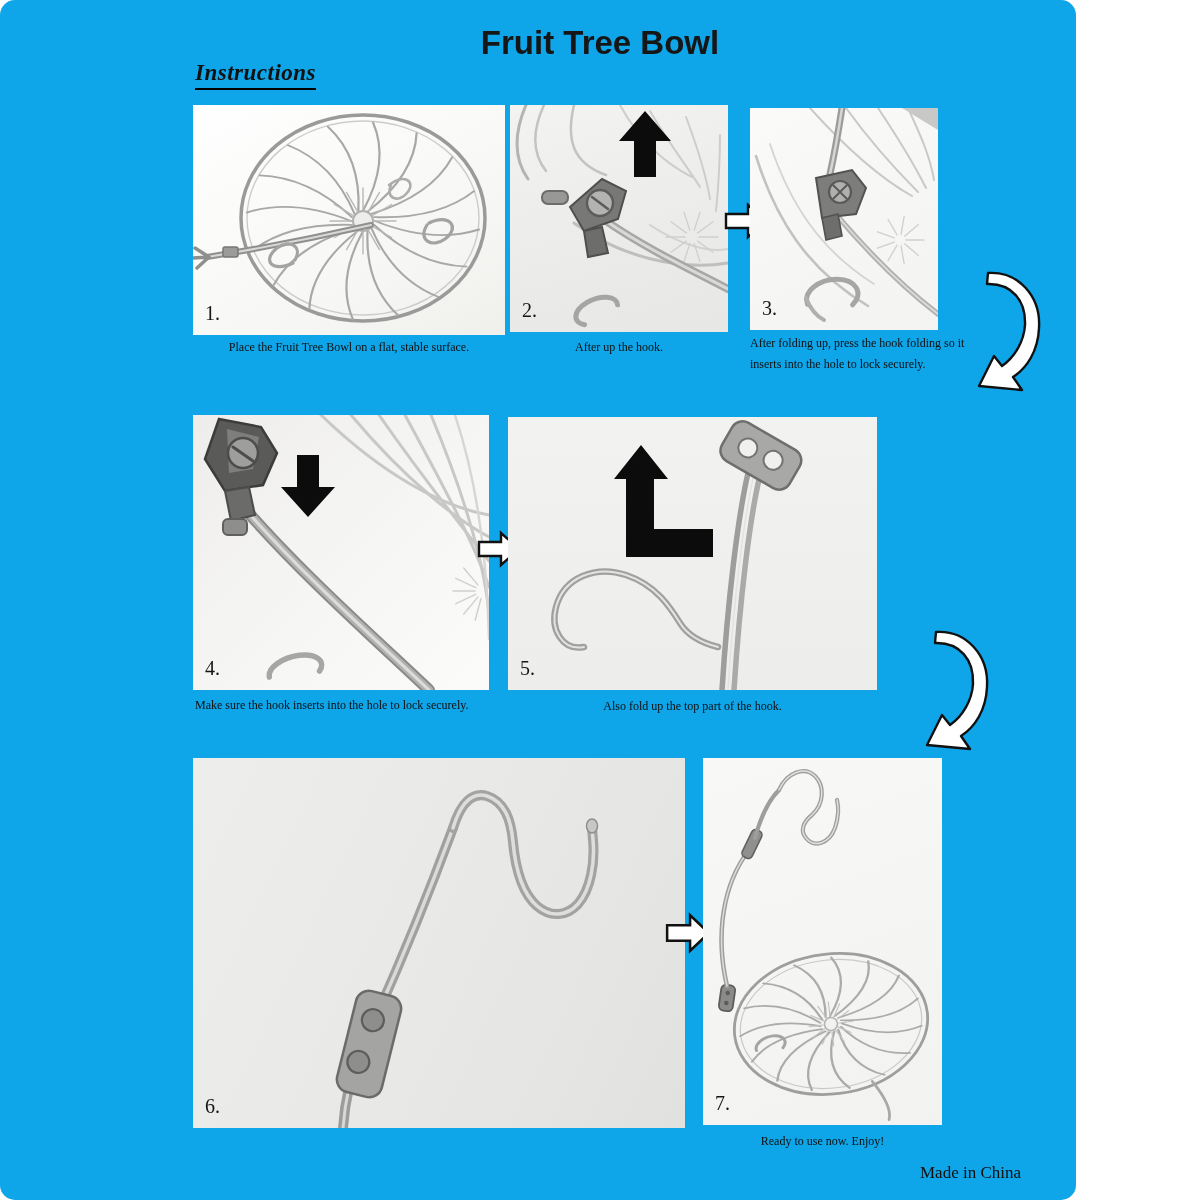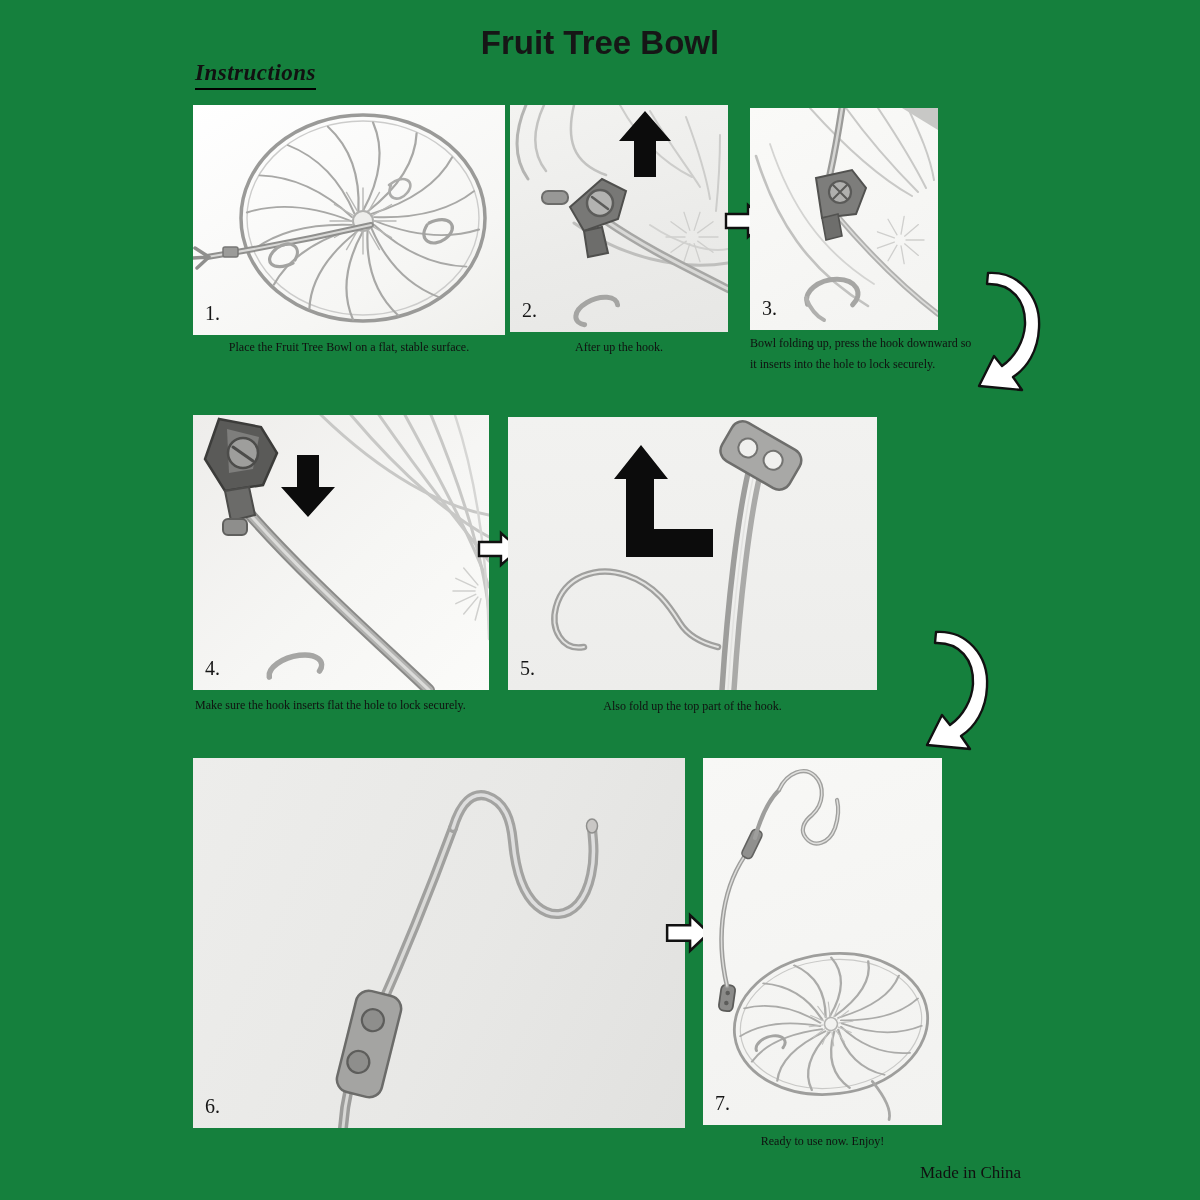--- a/index.html
+++ b/index.html
@@ -1,17 +1,17 @@
 <!DOCTYPE html>
 <html><head>
 <meta charset="utf-8">
 <style>
   html,body{margin:0;padding:0;background:#ffffff;}
-  .page{position:relative;width:1200px;height:1200px;background:#15803d;overflow:hidden;
-        font-family:"Liberation Serif",serif;color:#111;}
+  .page{position:relative;width:1076px;height:1200px;background:#0ea5e9;overflow:hidden;
+        font-family:"Liberation Serif",serif;color:#111;border-radius:15px;}
   .title{position:absolute;left:0;top:24px;width:1200px;text-align:center;
          font-family:"Liberation Sans",sans-serif;font-weight:700;font-size:33px;color:#161616;}
   .heading{position:absolute;left:195px;top:60px;font-weight:700;font-size:23px;
            border-bottom:2.5px solid #000;padding-bottom:2px;letter-spacing:.5px;font-style:italic;}
   .photo{position:absolute;overflow:hidden;}
   .photo svg{display:block;width:100%;height:100%;}
   .stepnum{position:absolute;left:12px;bottom:10px;font-size:20px;color:#161616;}
   .caption{position:absolute;font-size:12px;line-height:1.75;color:#101010;}
   .c-center{text-align:center;}
   .arrow{position:absolute;}
@@ -170,21 +170,21 @@
     </svg>
     <span class="stepnum">3.</span>
   </div>
 
   <svg class="arrow" style="left:972px;top:268px" width="74" height="130" viewBox="0 0 74 130">
     <path d="M16,5 C46,3 69,28 67,60 C66,83 55,100 41,109 L50,122 L7,118 L22,88 L30,98 C43,89 52,73 53,57 C54,33 40,15 15,16 Z" fill="#ffffff" stroke="#111111" stroke-width="2.4" stroke-linejoin="round"></path>
   </svg>
 
   <div class="caption c-center" style="left:193px;top:337px;width:312px">Place the Fruit Tree Bowl on a flat, stable surface.</div>
   <div class="caption c-center" style="left:510px;top:337px;width:218px">After up the hook.</div>
-  <div class="caption" style="left:750px;top:333px;width:225px">Bowl folding up, press the hook downward so it inserts into the hole to lock securely.</div>
+  <div class="caption" style="left:750px;top:333px;width:225px">After folding up, press the hook folding so it inserts into the hole to lock securely.</div>
 
   <div class="photo ph4">
     <svg viewBox="0 0 296 275">
       <g fill="none" stroke-linecap="round">
         <path d="M128,0 C190,60 250,92 296,100" stroke="#c8c8c6" stroke-width="3"></path>
         <path d="M158,0 C212,64 262,104 296,122" stroke="#c8c8c6" stroke-width="3"></path>
         <path d="M186,0 C232,66 272,116 296,146" stroke="#c8c8c6" stroke-width="3"></path>
         <path d="M212,0 C250,70 282,130 296,172" stroke="#c8c8c6" stroke-width="3"></path>
         <path d="M238,0 C268,72 290,140 296,198" stroke="#c8c8c6" stroke-width="3"></path>
         <path d="M262,0 C284,66 294,140 296,224" stroke="#d6d6d4" stroke-width="2.4"></path>
@@ -236,21 +236,21 @@
         <polygon points="133,28 160,62 146,62 146,112 205,112 205,140 118,140 118,62 106,62" fill="#0c0c0c"></polygon>
       </g>
     </svg>
     <span class="stepnum">5.</span>
   </div>
 
   <svg class="arrow" style="left:920px;top:626px" width="74" height="132" viewBox="0 0 74 130">
     <path d="M16,5 C46,3 69,28 67,60 C66,83 55,100 41,109 L50,122 L7,118 L22,88 L30,98 C43,89 52,73 53,57 C54,33 40,15 15,16 Z" fill="#ffffff" stroke="#111111" stroke-width="2.4" stroke-linejoin="round"></path>
   </svg>
 
-  <div class="caption" style="left:195px;top:695px;width:315px">Make sure the hook inserts flat the hole to lock securely.</div>
+  <div class="caption" style="left:195px;top:695px;width:315px">Make sure the hook inserts into the hole to lock securely.</div>
   <div class="caption c-center" style="left:508px;top:696px;width:369px">Also fold up the top part of the hook.</div>
 
   <div class="photo ph6">
     <svg viewBox="0 0 492 370">
       <g fill="none" stroke-linecap="round" stroke-linejoin="round">
         <path d="M150,370 C152,342 158,316 168,292" stroke="#9c9c9a" stroke-width="10"></path>
         <path d="M150,370 C152,342 158,316 168,292" stroke="#d8d8d6" stroke-width="3"></path>
         <path d="M168,292 C205,212 240,124 260,70" stroke="#a0a09e" stroke-width="10"></path>
         <path d="M168,292 C205,212 240,124 260,70" stroke="#dadad8" stroke-width="3.5"></path>
         <path d="M260,70 C268,44 280,34 294,38 C312,44 318,62 320,84 C322,106 328,134 344,148 C358,160 374,158 385,146 C398,131 402,104 400,82 L399,70" stroke="#a3a3a1" stroke-width="10"></path>

